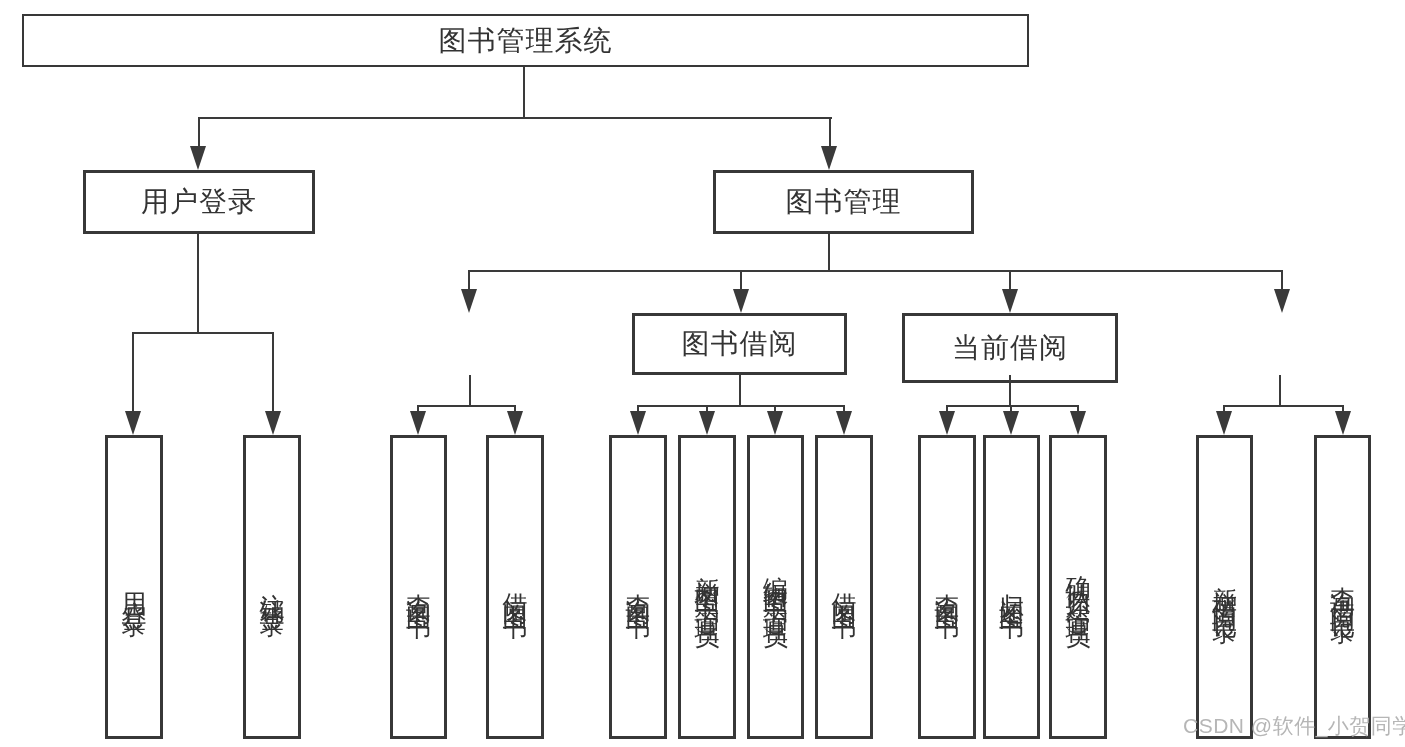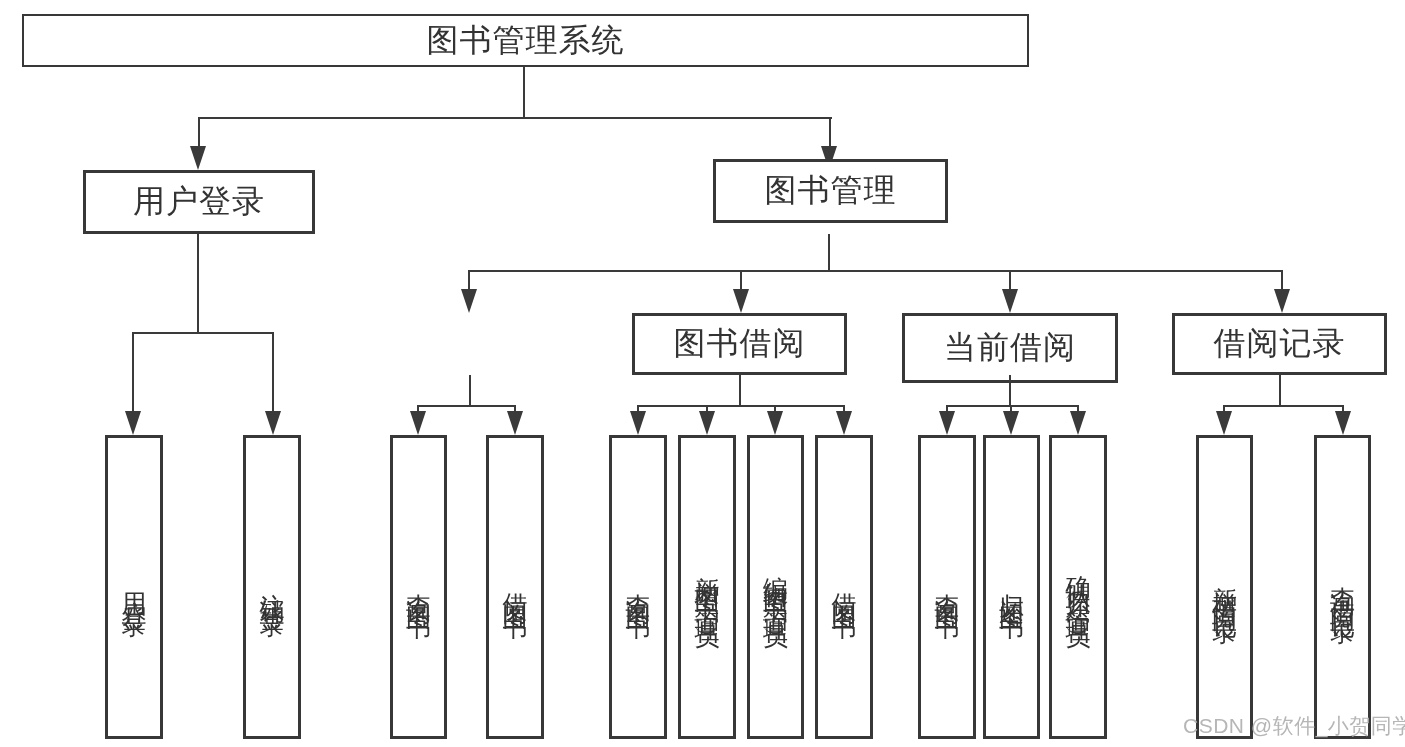--- a/index.html
+++ b/index.html
@@ -10,21 +10,21 @@
   }
   .canvas{position:absolute;left:0;top:0;width:1405px;height:747px;}
   
   .node{
     position:absolute;box-sizing:border-box;
     border:3px solid #383838;background:#ffffff;
     display:flex;align-items:center;justify-content:center;
     color:#333333;
   }
   .node.root{border-width:2px;}
-  .hlabel{font-size:32px;letter-spacing:1px;white-space:nowrap;font-family:Liberation Serif, serif;}
+  .hlabel{font-size:28px;letter-spacing:1px;white-space:nowrap;font-family:Liberation Serif, serif;}
   
   .vnode{
     position:absolute;box-sizing:border-box;
     border:3px solid #383838;background:#ffffff;
     display:flex;align-items:center;justify-content:center;
     color:#333333;
   }
   .vlabel{
     writing-mode:vertical-rl;text-orientation:mixed;
     font-size:25px;letter-spacing:7px;line-height:1;
@@ -54,21 +54,21 @@
   <div class="vl" style="left:523px;top:67px;height:51px"></div>
   <div class="hl" style="left:198px;top:117px;width:634px"></div>
   <div class="vl" style="left:198px;top:117px;height:33px"></div>
   <div class="ah" style="left:190px;top:146px"></div>
   <div class="vl" style="left:829px;top:117px;height:33px"></div>
   <div class="ah" style="left:821px;top:146px"></div>
 
   <div class="node" style="left:83px;top:170px;width:232px;height:64px">
     <span class="hlabel">用户登录</span>
   </div>
-  <div class="node" style="left:713px;top:159px;width:235px;height:64px">
+  <div class="node" style="left:713px;top:170px;width:261px;height:64px">
     <span class="hlabel">图书管理</span>
   </div>
 
   <div class="vl" style="left:197px;top:234px;height:100px"></div>
   <div class="hl" style="left:132px;top:332px;width:142px"></div>
   <div class="vl" style="left:132px;top:332px;height:82px"></div>
   <div class="ah" style="left:125px;top:411px"></div>
   <div class="vl" style="left:272px;top:332px;height:82px"></div>
   <div class="ah" style="left:265px;top:411px"></div>
 
@@ -81,23 +81,20 @@
   <div class="vl" style="left:1009px;top:270px;height:22px"></div>
   <div class="ah" style="left:1002px;top:289px"></div>
   <div class="vl" style="left:1281px;top:270px;height:22px"></div>
   <div class="ah" style="left:1274px;top:289px"></div>
 
   <div class="node" style="left:632px;top:313px;width:215px;height:62px">
     <span class="hlabel">图书借阅</span>
   </div>
   <div class="node" style="left:902px;top:313px;width:216px;height:70px">
     <span class="hlabel">当前借阅</span>
-  </div>
-  <div class="node" style="left:1172px;top:313px;width:215px;height:62px">
-    <span class="hlabel">借阅记录</span>
   </div>
 
   <div class="vl" style="left:469px;top:375px;height:32px"></div>
   <div class="hl" style="left:417px;top:405px;width:99px"></div>
   <div class="vl" style="left:417px;top:405px;height:9px"></div>
   <div class="ah" style="left:410px;top:411px"></div>
   <div class="vl" style="left:514px;top:405px;height:9px"></div>
   <div class="ah" style="left:507px;top:411px"></div>
 
   <div class="vl" style="left:739px;top:375px;height:32px"></div>

